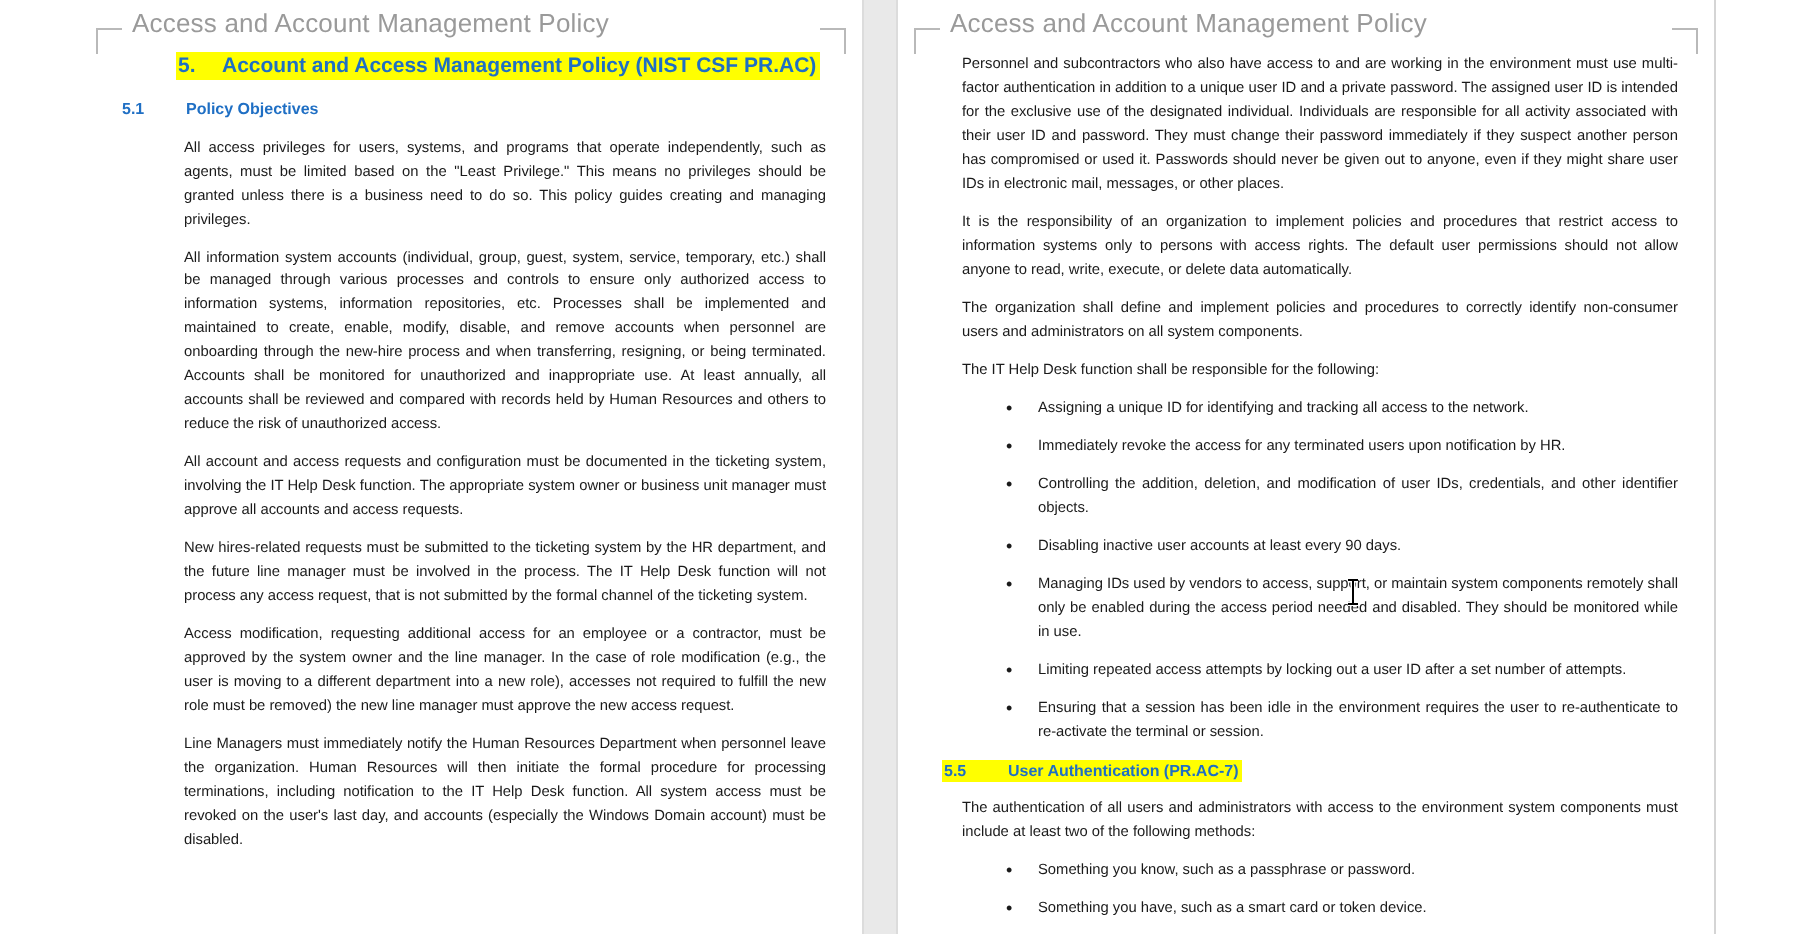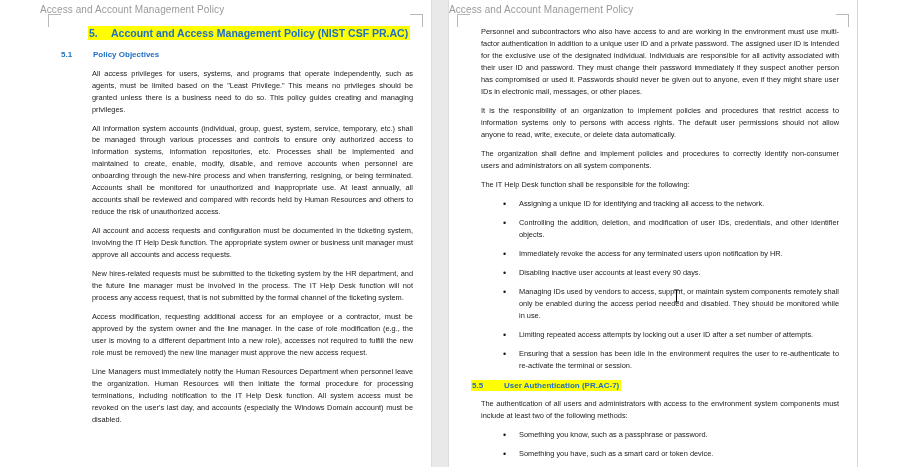--- a/index.html
+++ b/index.html
@@ -53,22 +53,22 @@
     flex: 0 0 auto;
     overflow: hidden;
     box-sizing: border-box;
   }
   .page.left  { width: 391px; }
   .page.right { width: 409px; border-right: 1px solid #d5d5d5; }
 
   .page-header {
     position: absolute;
     top: 4px;
-    left: 0;
-    font-size: 10px;
+    left: 26px;
+    font-size: 13px;
     color: #9a9a9a;
     letter-spacing: 0.1px;
     white-space: nowrap;
   }
 
   
   .crop {
     position: absolute;
     width: 12px;
     height: 12px;
@@ -200,22 +200,22 @@
 
     <div class="page-body">
 
       <p class="body">Personnel and subcontractors who also have access to and are working in the environment must use multi-factor authentication in addition to a unique user ID and a private password. The assigned user ID is intended for the exclusive use of the designated individual. Individuals are responsible for all activity associated with their user ID and password. They must change their password immediately if they suspect another person has compromised or used it. Passwords should never be given out to anyone, even if they might share user IDs in electronic mail, messages, or other places.</p>
       <p class="body">It is the responsibility of an organization to implement policies and procedures that restrict access to information systems only to persons with access rights. The default user permissions should not allow anyone to read, write, execute, or delete data automatically.</p>
       <p class="body">The organization shall define and implement policies and procedures to correctly identify non-consumer users and administrators on all system components.</p>
       <p class="body">The IT Help Desk function shall be responsible for the following:</p>
 
       <ul class="bullets">
         <li>Assigning a unique ID for identifying and tracking all access to the network.</li>
+        <li>Immediately revoke the access for any terminated users upon notification by HR.</li>
         <li>Controlling the addition, deletion, and modification of user IDs, credentials, and other identifier objects.</li>
-        <li>Immediately revoke the access for any terminated users upon notification by HR.</li>
         <li>Disabling inactive user accounts at least every 90 days.</li>
         <li>Managing IDs used by vendors to access, support, or maintain system components remotely shall only be enabled during the access period needed and disabled. They should be monitored while in use.</li>
         <li>Limiting repeated access attempts by locking out a user ID after a set number of attempts.</li>
         <li>Ensuring that a session has been idle in the environment requires the user to re-authenticate to re-activate the terminal or session.</li>
       </ul>
 
       <div class="h2"><span class="hl"><span class="num">5.5</span><span>User Authentication (PR.AC-7)</span></span></div>
       <p class="body">The authentication of all users and administrators with access to the environment system components must include at least two of the following methods:</p>
 
       <ul class="bullets">

